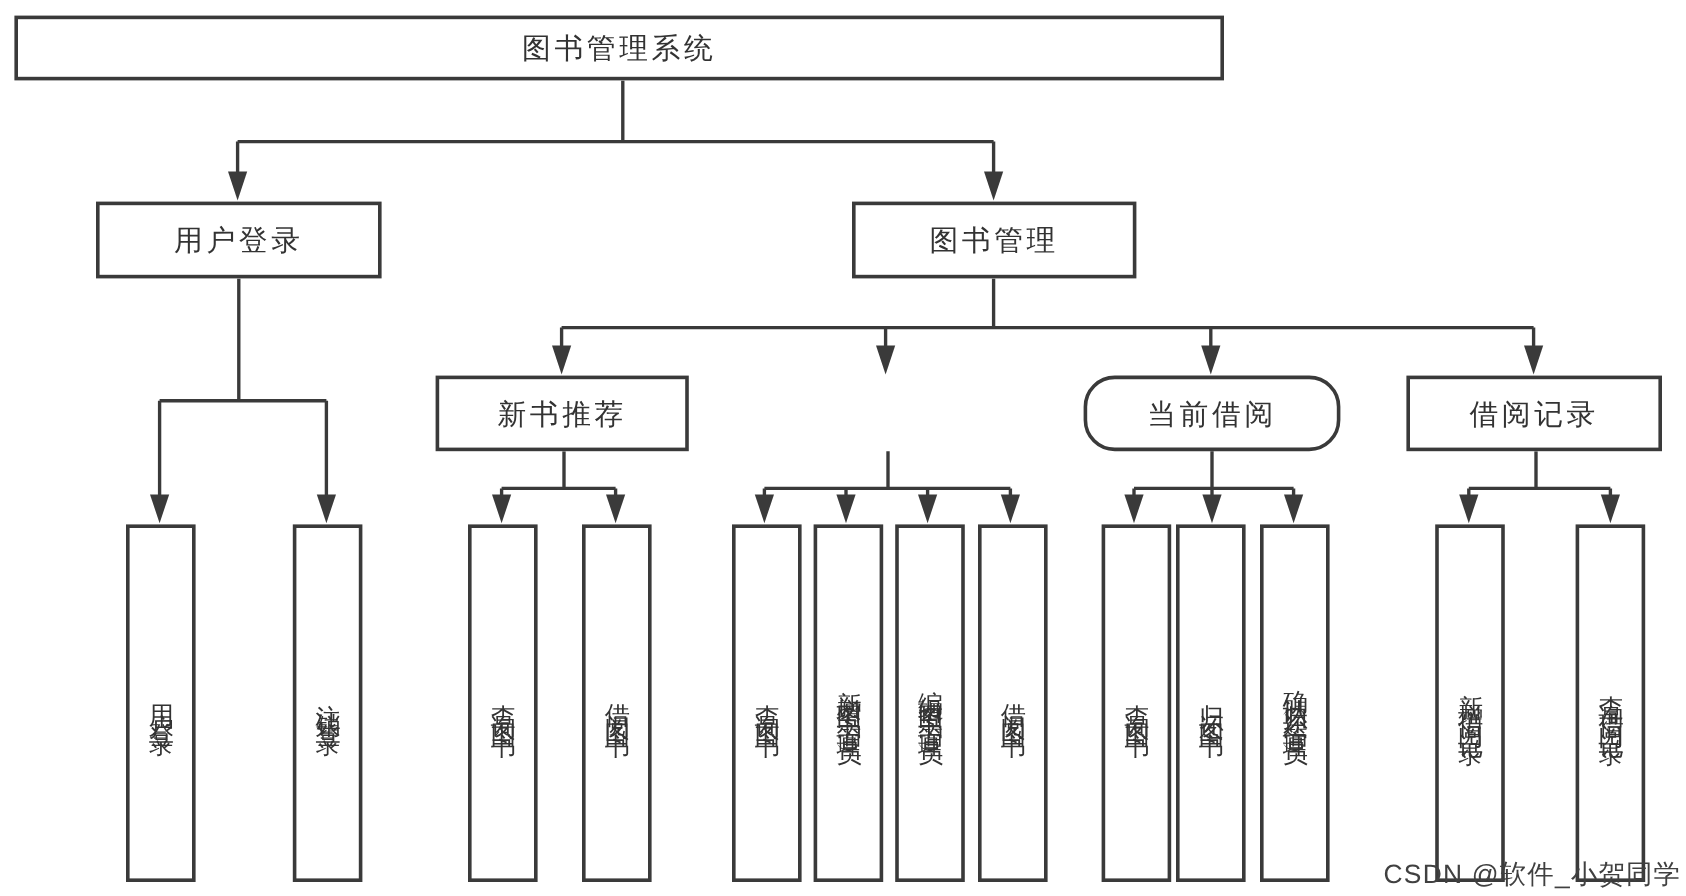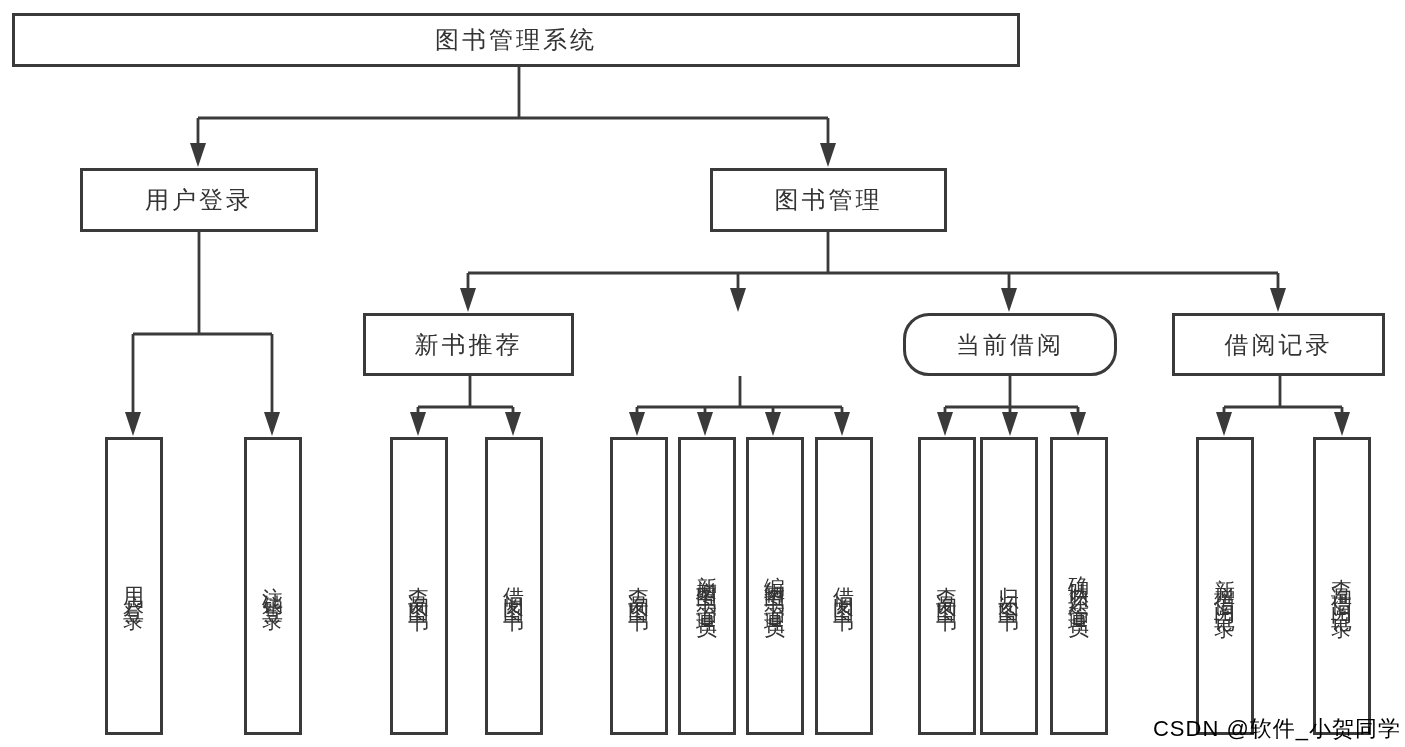--- a/index.html
+++ b/index.html
@@ -52,21 +52,21 @@
     color: #333333;
     font-size: 21px;
     letter-spacing: 8px;
     line-height: 1;
     z-index: 2;
   }
   #watermark {
     position: absolute;
     top: 714px;
     right: 4px;
-    color: #000000;
+    color: #404040;
     font-size: 22px;
     letter-spacing: 1px;
     white-space: nowrap;
     z-index: 3;
   }
 </style>
 </head>
 <body>
 
 <div id="stage">

